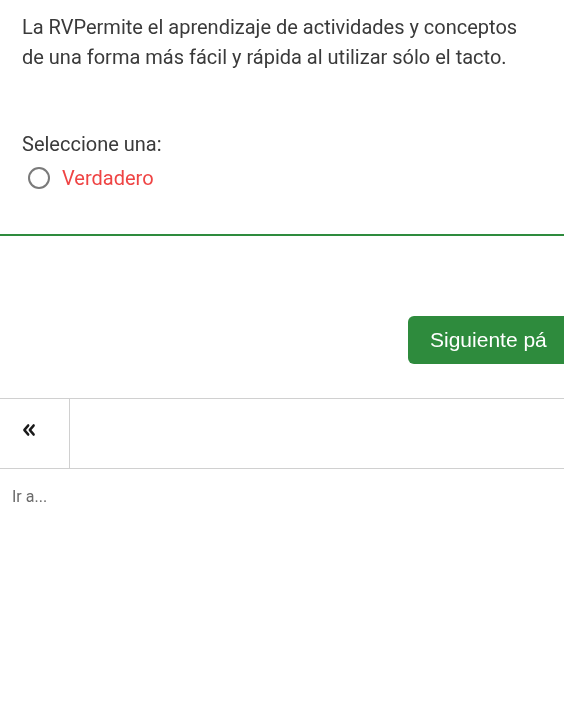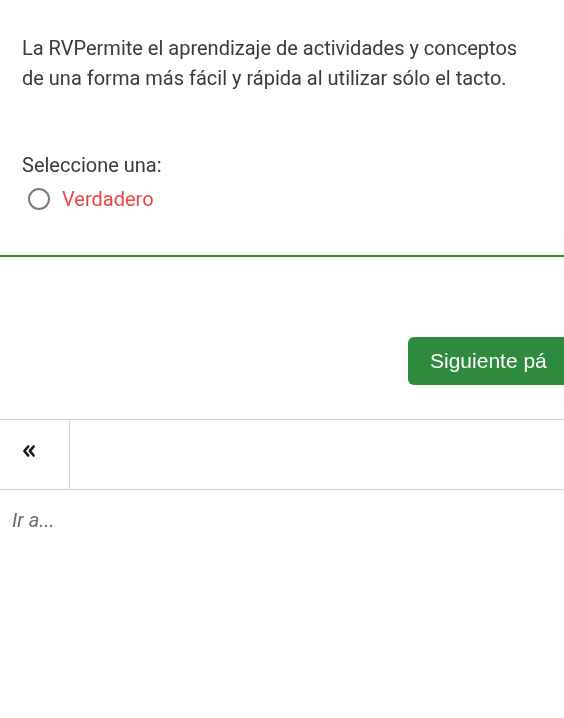--- a/index.html
+++ b/index.html
@@ -6,21 +6,21 @@
   body {
     font-family: -apple-system, BlinkMacSystemFont, "Segoe UI", Roboto, "Helvetica Neue", Arial, sans-serif;
     background: #ffffff;
     color: #333333;
     width: 564px;
     height: 718px;
     overflow: hidden;
     position: relative;
   }
   .question-block {
-    padding: 33px 22px 30px 22px;
+    padding: 12px 22px 30px 22px;
   }
   .question-text {
     font-size: 20px;
     line-height: 1.5;
     color: #3a3a3a;
     margin-bottom: 60px;
   }
   .answer-prompt {
     font-size: 20px;
     color: #3a3a3a;
@@ -93,23 +93,22 @@
   .divider-grey2 {
     border: none;
     border-top: 1px solid #d0d0d0;
     width: 100%;
   }
   .goto-row {
     padding: 18px 0 0 12px;
     cursor: pointer;
   }
   .goto-text {
-    font-size: 20px;
+    font-size: 16px;
     color: #6b6b6b;
-    font-style: italic;
   }
 </style>
 </head>
 <body>
 
 <div class="question-block">
   <p class="question-text">La RVPermite el aprendizaje de actividades y conceptos de una forma más fácil y rápida al utilizar sólo el tacto.</p>
 
   <p class="answer-prompt">Seleccione una:</p>
 

